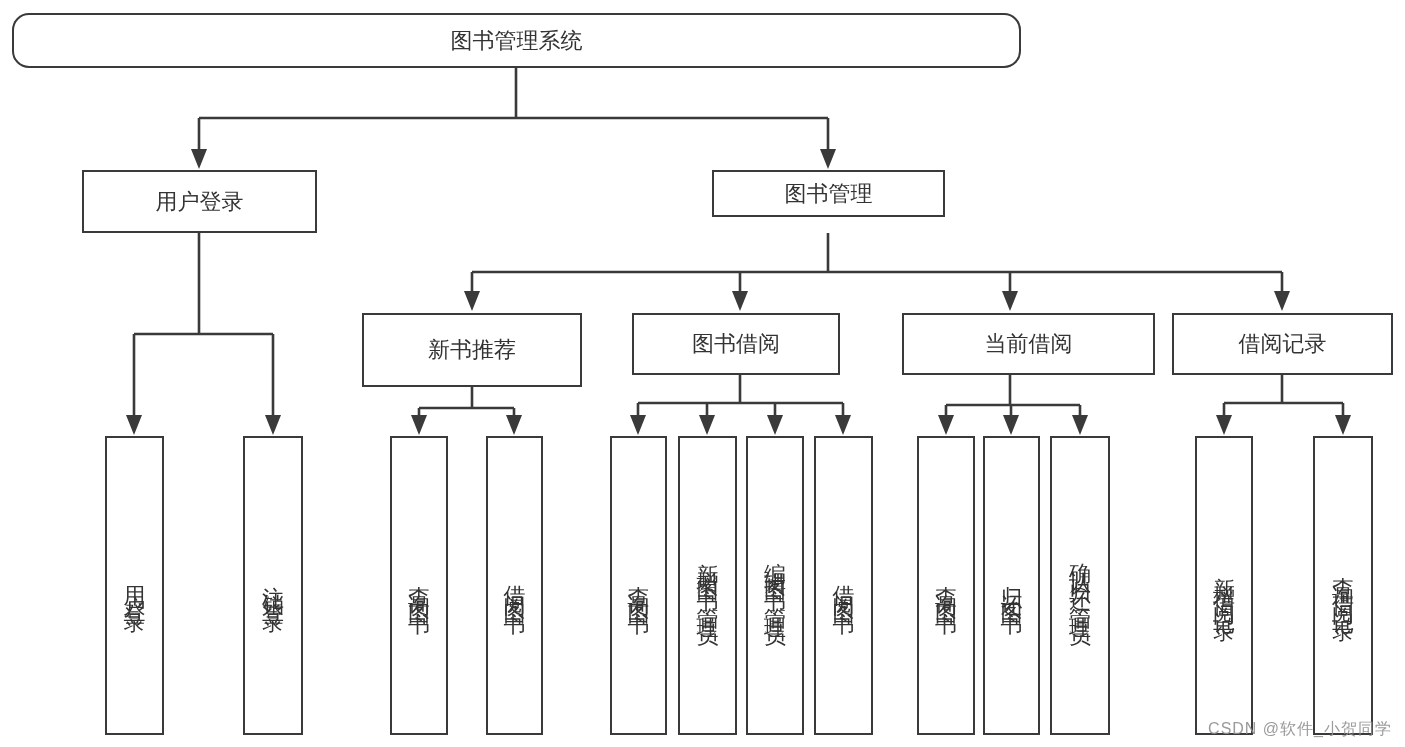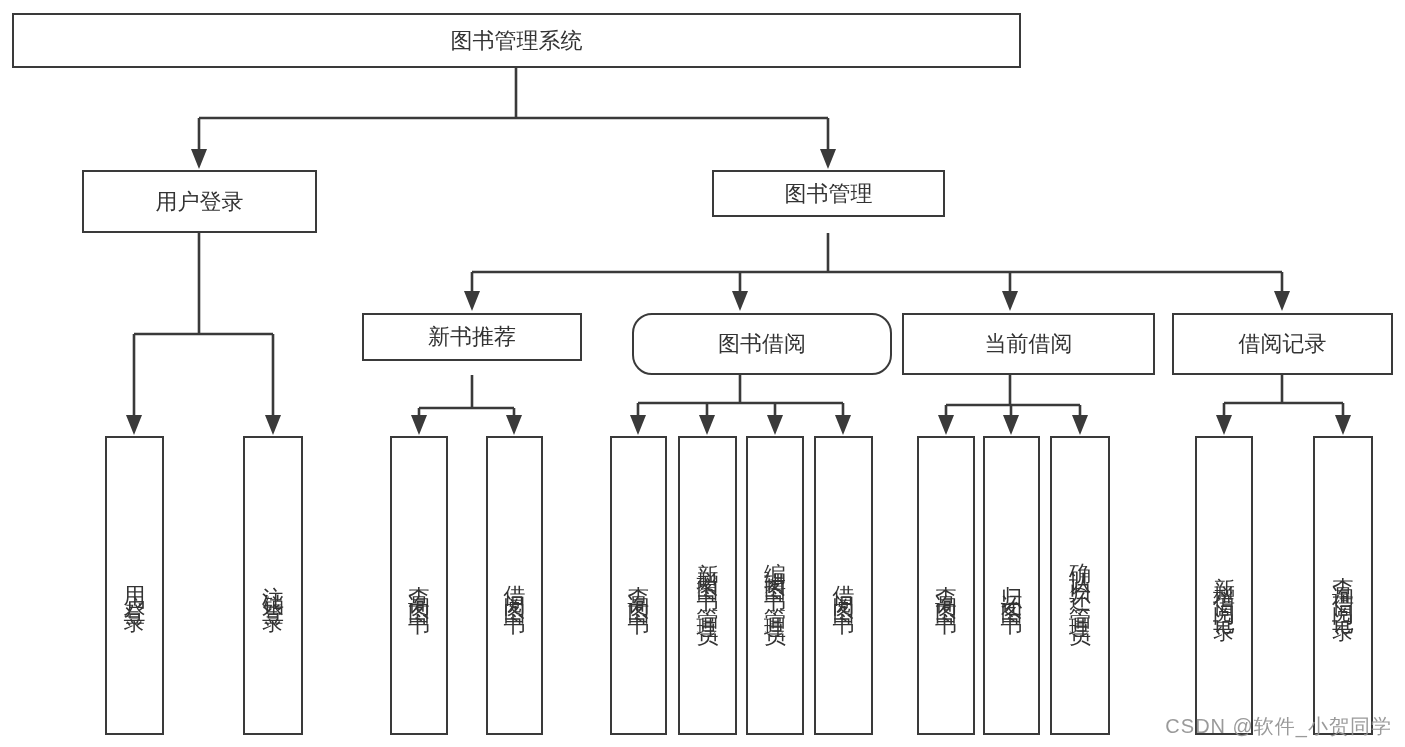--- a/index.html
+++ b/index.html
@@ -28,21 +28,21 @@
   .leaf span {
     writing-mode: vertical-lr;
     text-orientation: mixed;
     letter-spacing: 9px;
     white-space: nowrap;
   }
   .watermark {
     position: absolute;
     right: 13px;
     bottom: 7px;
-    font-size: 20px;
+    font-size: 16px;
     color: rgba(145,145,145,0.92);
     letter-spacing: 1px;
     z-index: 10;
     white-space: nowrap;
   }
 </style>
 </head>
 <body>
 
 <div class="canvas">
@@ -80,35 +80,35 @@
       <polygon points="767,415 783,415 775,435"></polygon>
       <polygon points="835,415 851,415 843,435"></polygon>
       <polygon points="938,415 954,415 946,435"></polygon>
       <polygon points="1003,415 1019,415 1011,435"></polygon>
       <polygon points="1072,415 1088,415 1080,435"></polygon>
       <polygon points="1216,415 1232,415 1224,435"></polygon>
       <polygon points="1335,415 1351,415 1343,435"></polygon>
     </g>
   </svg>
 
-  <div class="box" style="left:12px; top:13px; width:1009px; height:55px;">
+  <div class="box" style="left:12px; top:13px; width:1009px; height:55px;border-radius:17px;">
     <span>图书管理系统</span>
   </div>
 
   <div class="box" style="left:82px; top:170px; width:235px; height:63px;">
     <span>用户登录</span>
   </div>
   <div class="box" style="left:712px; top:170px; width:233px; height:47px;">
     <span>图书管理</span>
   </div>
 
-  <div class="box" style="left:362px; top:313px; width:220px; height:48px;">
+  <div class="box" style="left:362px; top:313px; width:220px; height:74px;">
     <span>新书推荐</span>
   </div>
-  <div class="box" style="left:632px; top:313px; width:260px; height:62px;border-radius:20px;">
+  <div class="box" style="left:632px; top:313px; width:208px; height:62px;">
     <span>图书借阅</span>
   </div>
   <div class="box" style="left:902px; top:313px; width:253px; height:62px;">
     <span>当前借阅</span>
   </div>
   <div class="box" style="left:1172px; top:313px; width:221px; height:62px;">
     <span>借阅记录</span>
   </div>
 
   <div class="box leaf" style="left:105px; width:59px;">

